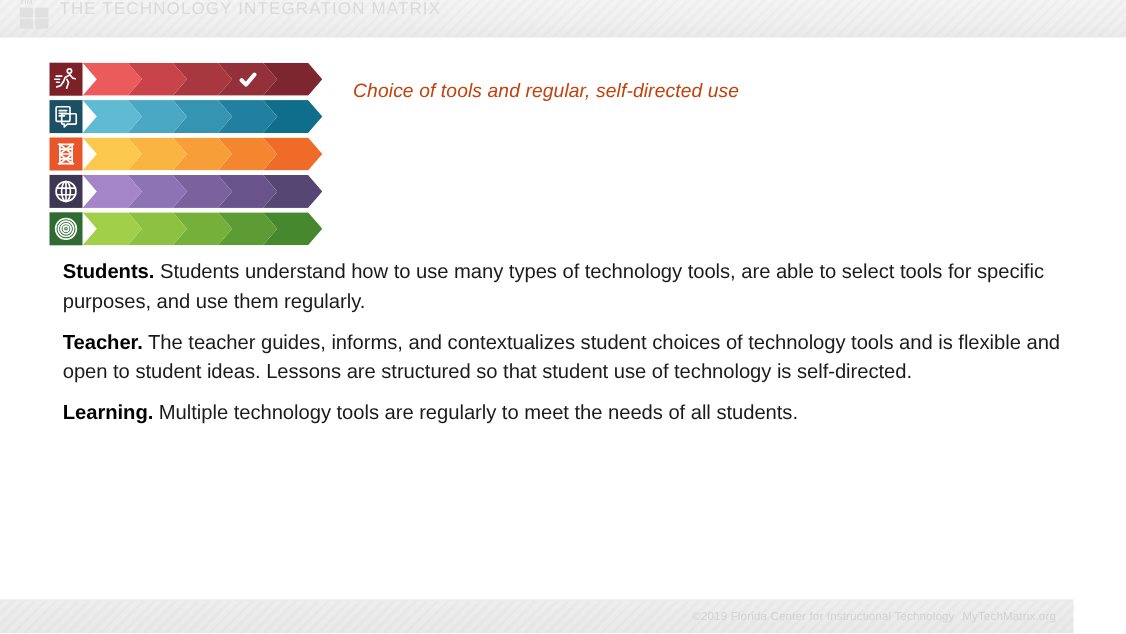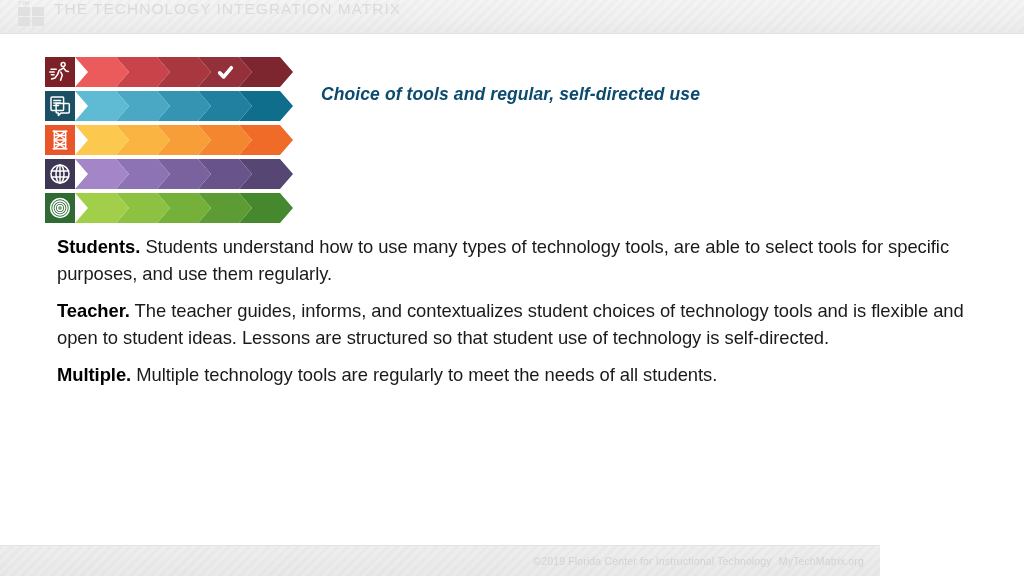--- a/index.html
+++ b/index.html
@@ -143,27 +143,26 @@
   }
   .slide-title {
     font-size: 33px;
     font-weight: bold;
     color: #111111;
     letter-spacing: 1.2px;
     line-height: 44px;
     white-space: pre-line;
   }
   .slide-subtitle {
-    margin-top: 32px;
+    margin-top: 20px;
     font-size: 17.5px;
     font-style: italic;
-    color: #0c4a6e;
+    color: #c2410c;
     line-height: 24px;
     letter-spacing: 0.1px;
-    font-weight: bold;
   }
 
   
   .body-block {
     position: absolute;
     top: 234px;
     left: 44px;
     width: 952px;
   }
   .para {
@@ -178,21 +177,21 @@
   .para .lead {
     font-weight: bold;
     color: #000000;
   }
 
   
   .footer-band {
     position: absolute;
     left: 0;
     bottom: 0;
-    width: 880px;
+    width: 976px;
     height: 31px;
     background:
       repeating-linear-gradient(135deg,
         rgba(0,0,0,0.020) 0px,
         rgba(0,0,0,0.020) 3px,
         rgba(0,0,0,0.000) 3px,
         rgba(0,0,0,0.000) 7px),
       linear-gradient(to bottom, #eeeeef 0%, #e9e9ea 100%);
     border-top: 1px solid #e3e3e4;
     display: flex;
@@ -325,21 +324,21 @@
       </div>
     </div>
 
   <div class="title-block">
     <div class="slide-subtitle">Choice of tools and regular, self-directed use</div>
   </div>
 
   <div class="body-block" id="body-host">
       <p class="para"><span class="lead">Students.</span><span> Students understand how to use many types of technology tools, are able to select tools for specific purposes, and use them regularly.</span></p>
       <p class="para"><span class="lead">Teacher.</span><span> The teacher guides, informs, and contextualizes student choices of technology tools and is flexible and open to student ideas. Lessons are structured so that student use of technology is self-directed.</span></p>
-      <p class="para"><span class="lead">Multiple.</span><span> Multiple technology tools are regularly to meet the needs of all students.</span></p>
+      <p class="para"><span class="lead">Learning.</span><span> Multiple technology tools are regularly to meet the needs of all students.</span></p>
     </div>
 
   <div class="footer-band">
     <div class="footer-text">
       <span>©2019 Florida Center for Instructional Technology</span><span class="sitename">MyTechMatrix.org</span>
     </div>
   </div>
 
 </div>
 

